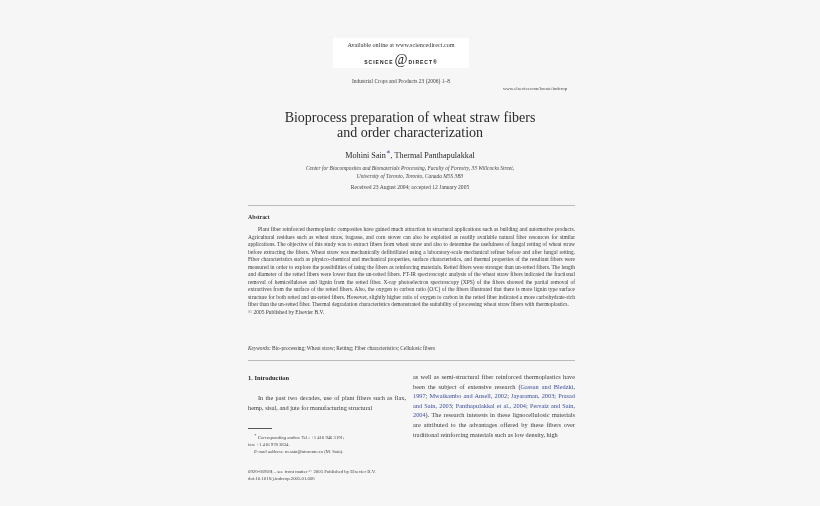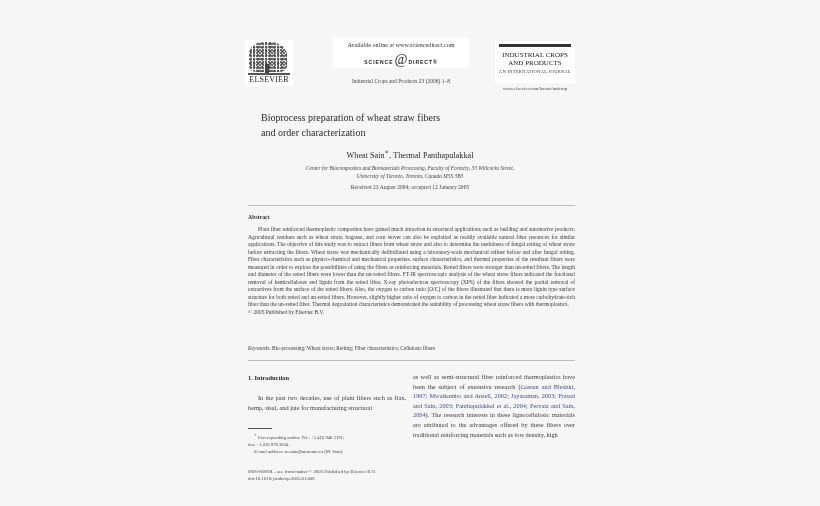--- a/index.html
+++ b/index.html
@@ -155,24 +155,25 @@
       position: absolute;
       left: 248px;
       top: 48px;
       width: 84px;
       text-align: center;
       font-size: 4.8px;
       color: #444;
     }
     .title {
       position: absolute;
-      left: 16px;
+      left: 0;
       top: 72px;
       width: 330px;
-      font-size: 10px;
+      text-align: center;
+      font-size: 14px;
       line-height: 15px;
       color: #2a2a2a;
     }
     .authors {
       position: absolute;
       left: 0;
       top: 110px;
       width: 330px;
       text-align: center;
       font-size: 8.2px;
@@ -300,53 +301,39 @@
     .col-right .cite {
       color: #3b4f9a;
     }
   </style>
 </head>
 <body>
 
 <div class="page">
 
   <div class="header">
-    <div class="elsevier-logo">
-      <div class="tree"></div>
-      <div class="tree-trunk"></div>
-      <div class="tree-ground"></div>
-      <div class="elsevier-word">ELSEVIER</div>
-    </div>
 
     <div class="center-block">
       <div class="available-line">Available online at www.sciencedirect.com</div>
       <div class="sd-logo">
         <span class="sd-text">SCIENCE</span><span class="sd-at">@</span><span class="sd-text">DIRECT</span><span class="sd-text">®</span>
       </div>
       <div class="journal-cite">Industrial Crops and Products 23 (2006) 1–8</div>
     </div>
 
-    <div class="journal-box">
-      <div class="journal-bar"></div>
-      <div class="journal-name">
-        <span>INDUSTRIAL CROPS</span><br>
-        <span>AND PRODUCTS</span>
-      </div>
-      <div class="journal-sub">AN INTERNATIONAL JOURNAL</div>
-    </div>
     <div class="journal-url">www.elsevier.com/locate/indcrop</div>
   </div>
 
   <div class="title">
     <span>Bioprocess preparation of wheat straw fibers</span><br>
     <span>and order characterization</span>
   </div>
 
   <div class="authors">
-    <span>Wheat Sain</span><sup class="star">∗</sup><span>, </span><span>Thermal Panthapulakkal</span>
+    <span>Mohini Sain</span><sup class="star">∗</sup><span>, </span><span>Thermal Panthapulakkal</span>
   </div>
 
   <div class="affiliation">
     <span>Center for Biocomposites and Biomaterials Processing, Faculty of Forestry, 33 Willcocks Street,</span><br>
     <span>University of Toronto, Toronto, Canada M5S 3B3</span>
   </div>
 
   <div class="received">Received 23 August 2004; accepted 12 January 2005</div>
 
   <div class="rule" style="top:167px;"></div>

